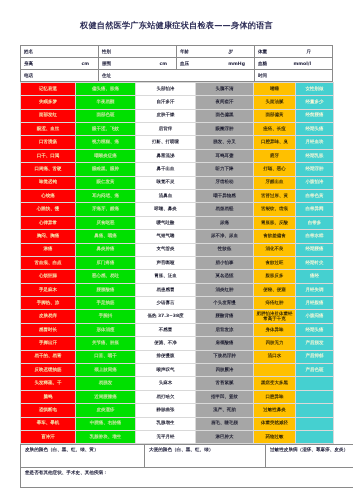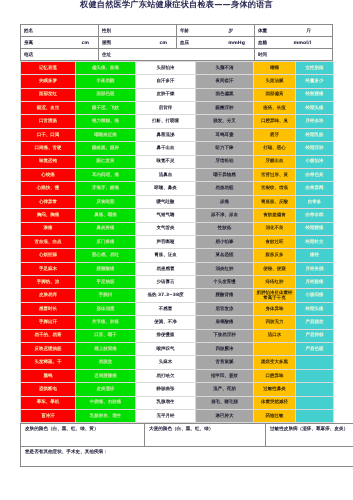--- a/index.html
+++ b/index.html
@@ -14,20 +14,21 @@
     box-sizing:border-box;
     padding:0 20px;
     position:relative;
   }
   .title{
     text-align:center;
     font-size:8.2px;
     font-weight:bold;
     color:#2b2b55;
     letter-spacing:.2px;
+    padding-top:21px;
     padding-bottom:14px;
     line-height:1.2;
   }
   table{border-collapse:collapse;width:313px;table-layout:fixed;}
   
   .info td{
     border:0.6px solid #8a8a8a;
     font-size:4.6px;
     font-weight:bold;
     height:11px;

